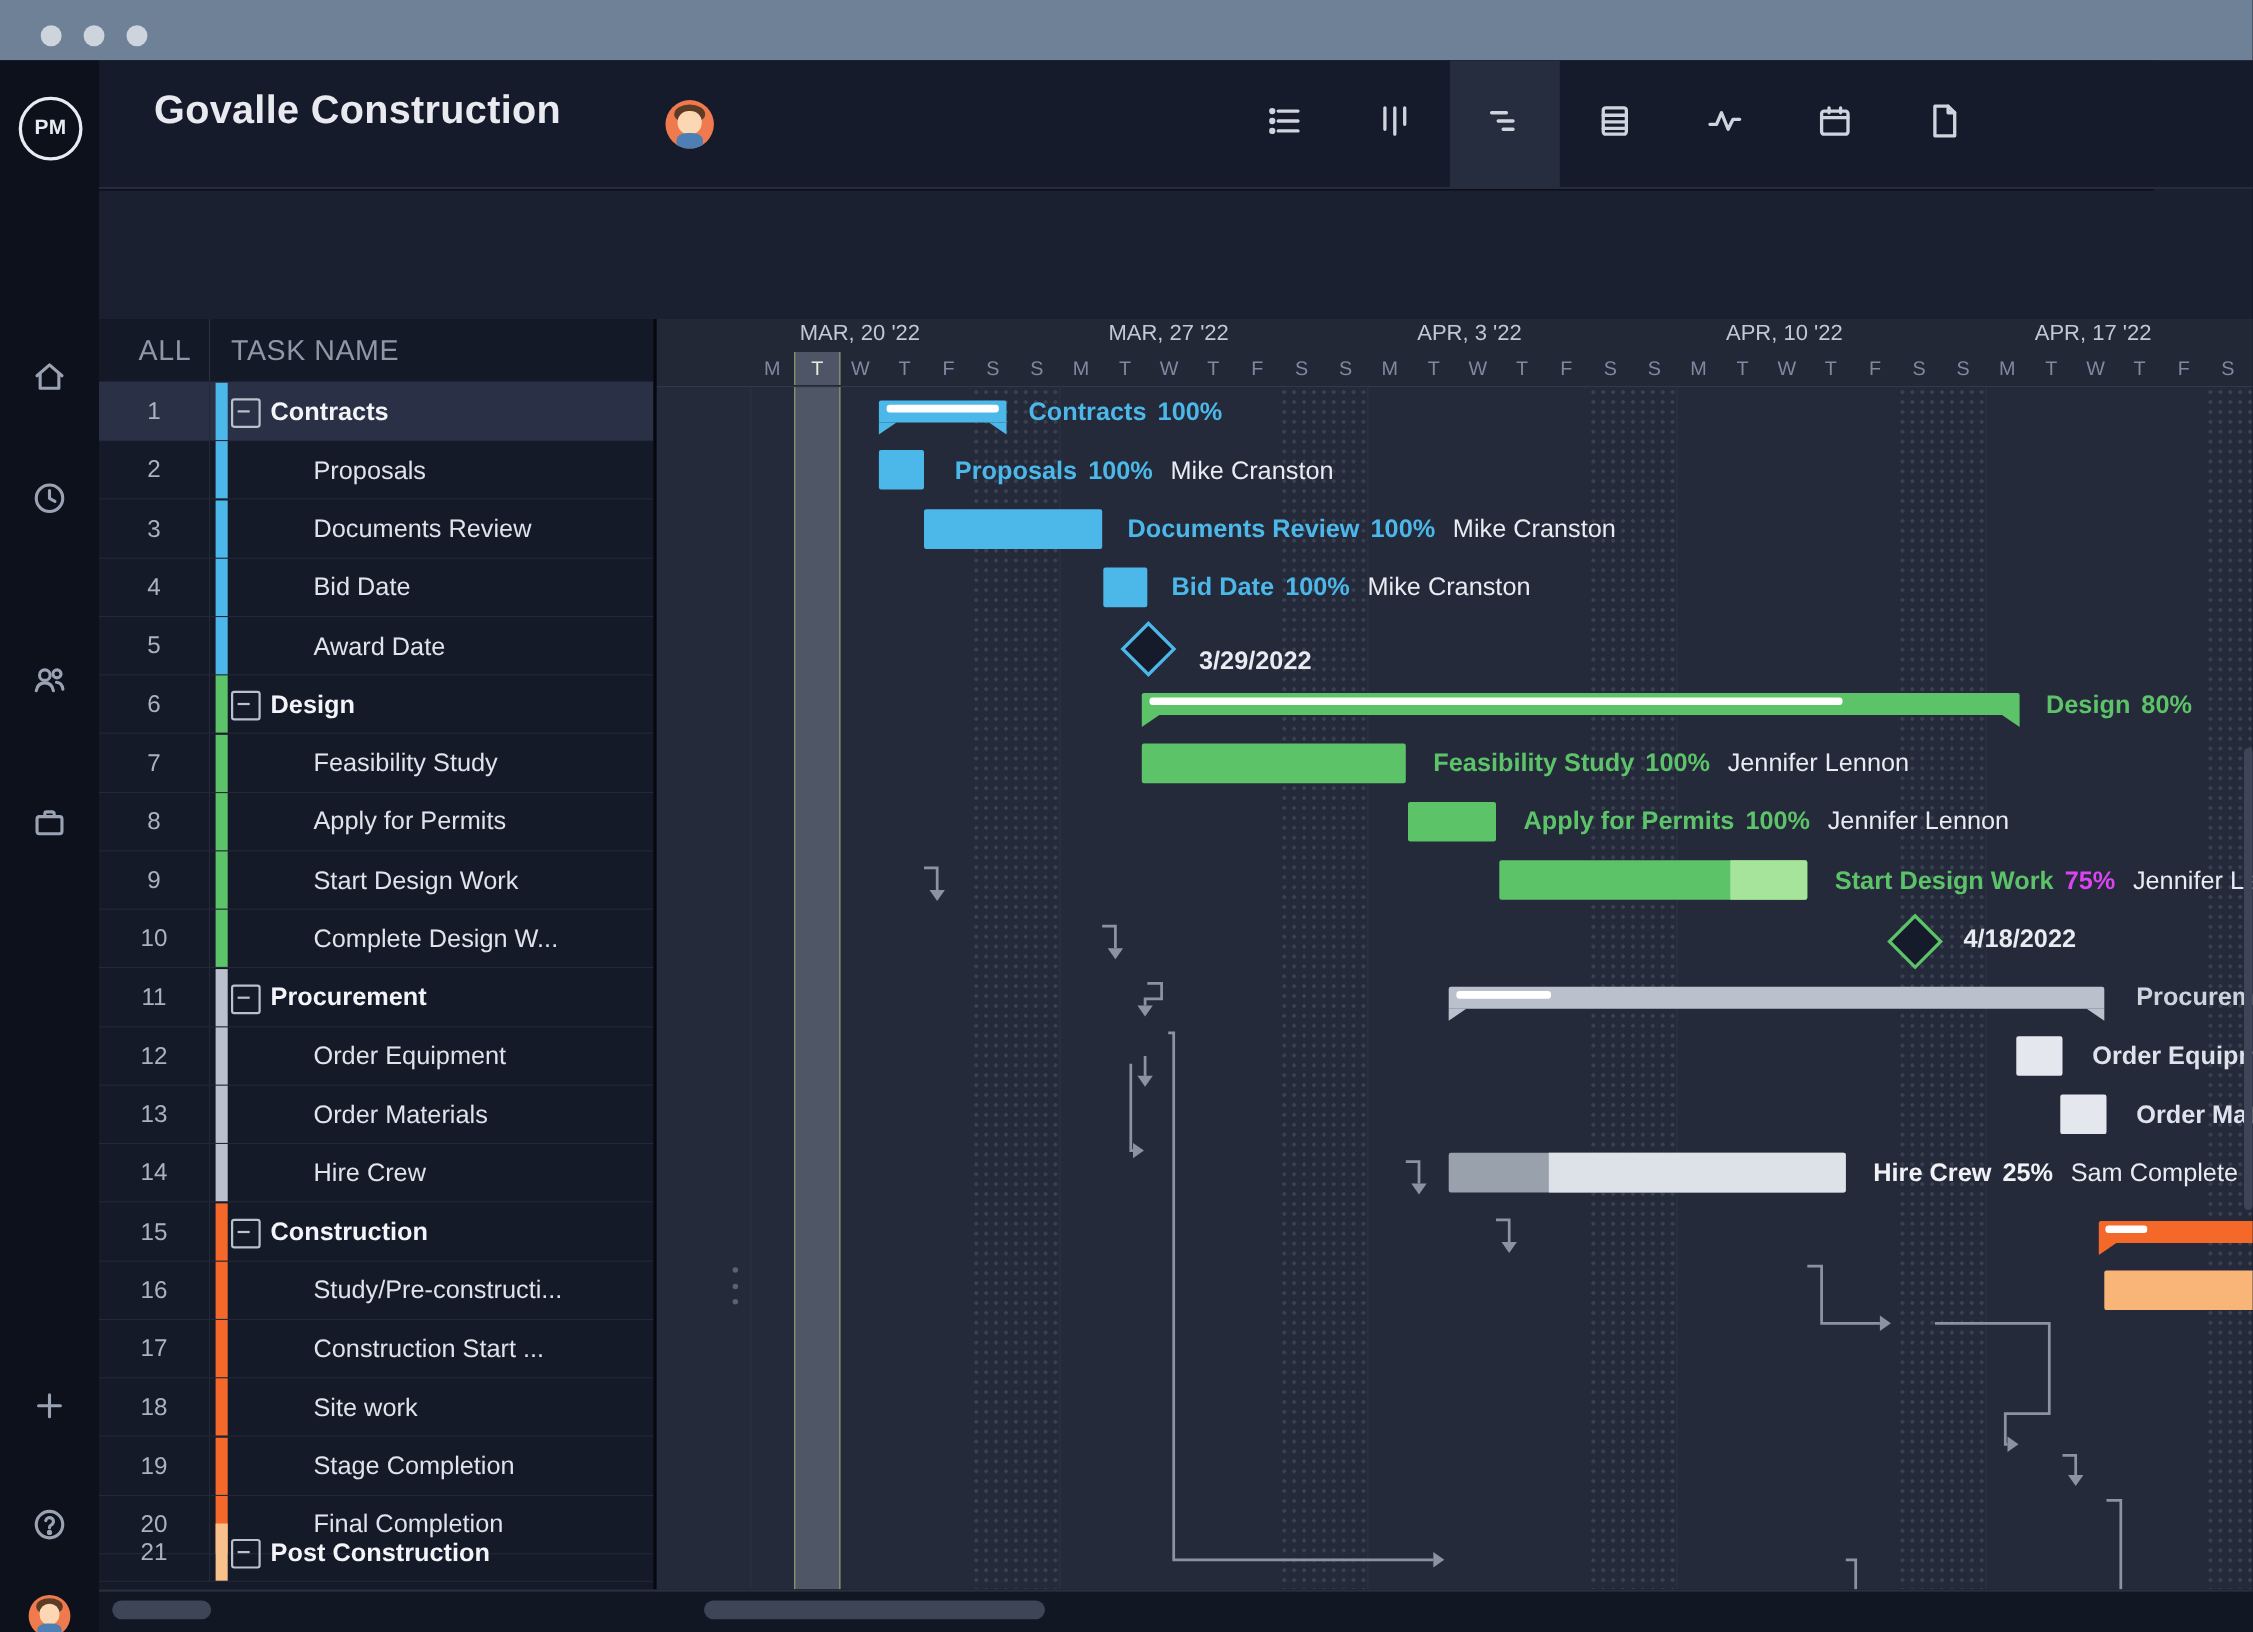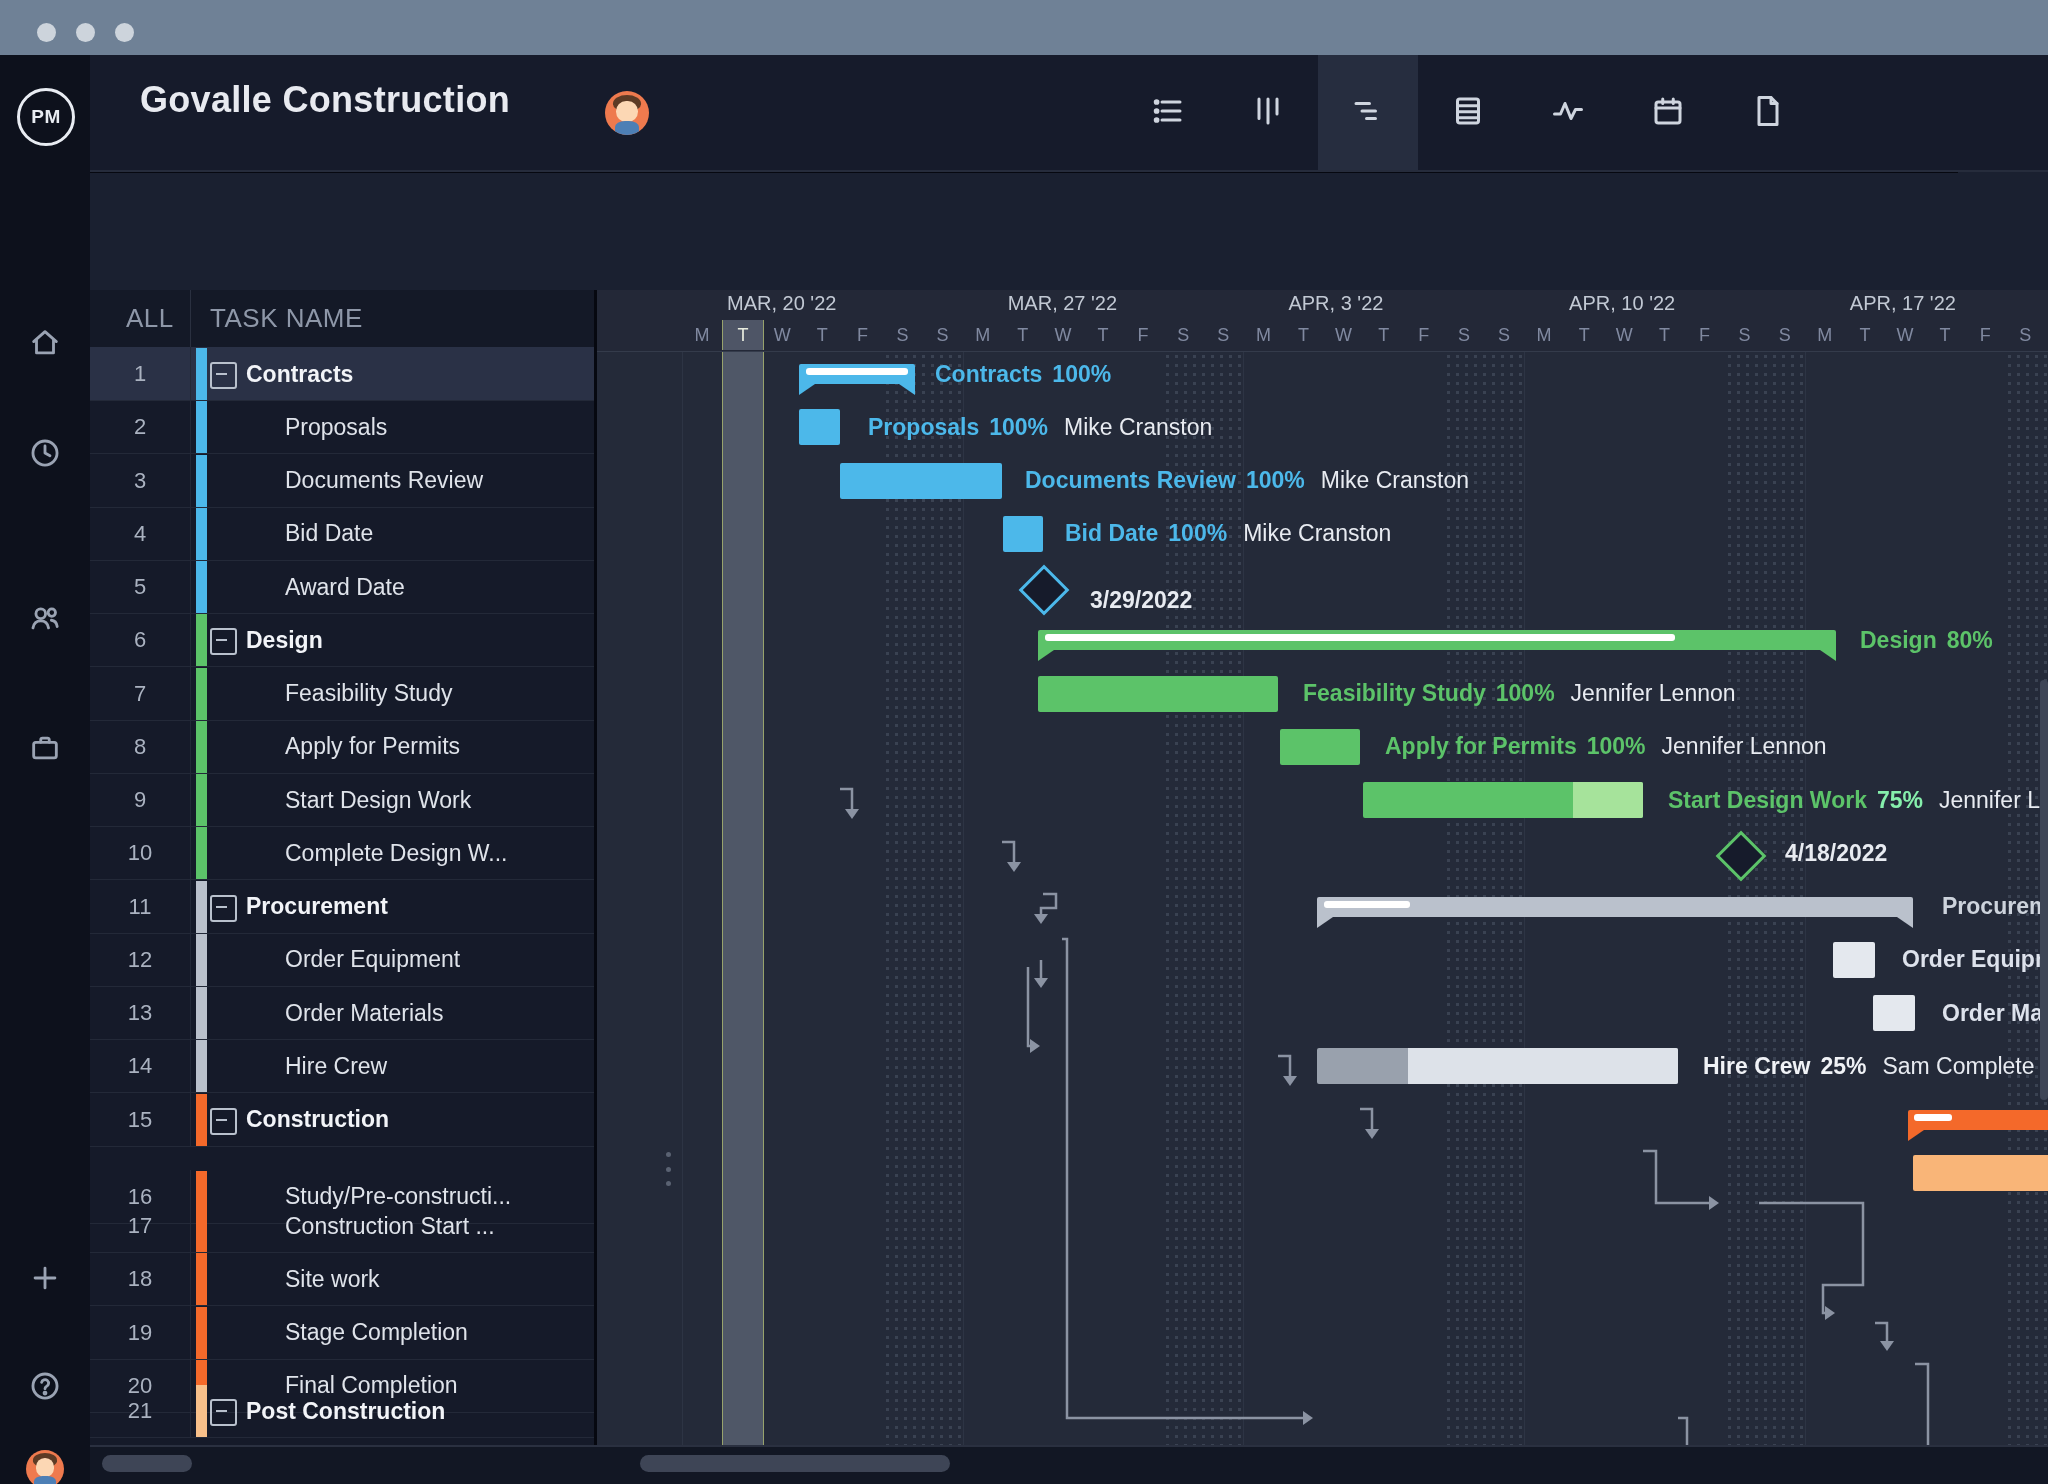--- a/index.html
+++ b/index.html
@@ -447,21 +447,21 @@
             <div class="color-bar abs" style="background: rgb(186, 193, 204);"></div>
             <div class="t-name abs" style="left: 195px;">Hire Crew</div>
           </div>
           <div class="t-row abs" style="top: 802.5px;">
             <div class="row-num abs">15</div>
             <div class="num-div"></div>
             <div class="color-bar abs" style="background: rgb(244, 105, 42);"></div>
             <div class="collapse abs"></div>
             <div class="t-name abs parent" style="left: 156px;">Construction</div>
           </div>
-          <div class="t-row abs" style="top: 855.75px; margin-top: 24px;">
+          <div class="t-row abs" style="top: 855.75px;">
             <div class="row-num abs">16</div>
             <div class="num-div"></div>
             <div class="color-bar abs" style="background: rgb(244, 105, 42);"></div>
             <div class="t-name abs" style="left: 195px;">Study/Pre-constructi...</div>
           </div>
           <div class="t-row abs" style="top: 909px;">
             <div class="row-num abs">17</div>
             <div class="num-div"></div>
             <div class="color-bar abs" style="background: rgb(244, 105, 42);"></div>
             <div class="t-name abs" style="left: 195px;">Construction Start ...</div>
@@ -630,21 +630,21 @@
             <div class="bar" style="left: 683px; top: 376.75px; width: 80px; height: 36px; background: rgb(92, 195, 105);"></div>
             <div class="g-label" style="left: 788px; top: 367.75px;">
               <span class="nm" style="color: rgb(92, 195, 105);">Apply for Permits</span>
               <span class="pct" style="color: rgb(92, 195, 105);">100%</span>
               <span class="asg">Jennifer Lennon</span>
             </div>
             <div class="bar" style="left: 766px; top: 430px; width: 280px; height: 36px; background: rgb(92, 195, 105);"></div>
             <div class="bar" style="left: 976px; top: 430px; width: 70px; height: 36px; background: rgb(166, 227, 155); border-radius: 0px 2px 2px 0px;"></div>
             <div class="g-label" style="left: 1071px; top: 421px;">
               <span class="nm" style="color: rgb(92, 195, 105);">Start Design Work</span>
-              <span class="pct" style="color: #86efac;">75%</span>
+              <span class="pct" style="color: #d946ef;">75%</span>
               <span class="asg">Jennifer Lennon</span>
             </div>
             <div class="milestone" style="left: 1126px; top: 486.25px; border: 3px solid rgb(92, 195, 105);"></div>
             <div class="g-label" style="left: 1188px; top: 474.25px;">
               <span class="nm" style="color: rgb(232, 235, 241);">4/18/2022</span>
             </div>
             <div class="bar" style="left: 720px; top: 544.5px; width: 596px; height: 20px; background: rgb(186, 193, 204); border-radius: 2px 2px 0px 0px;"></div>
             <div class="summary-tail-l" style="left: 720px; top: 564.5px; border-top-color: rgb(186, 193, 204);"></div>
             <div class="summary-tail-r" style="left: 1300px; top: 564.5px; border-top-color: rgb(186, 193, 204);"></div>
             <div class="stripe" style="left: 727px; top: 548.5px; width: 86px;"></div>

